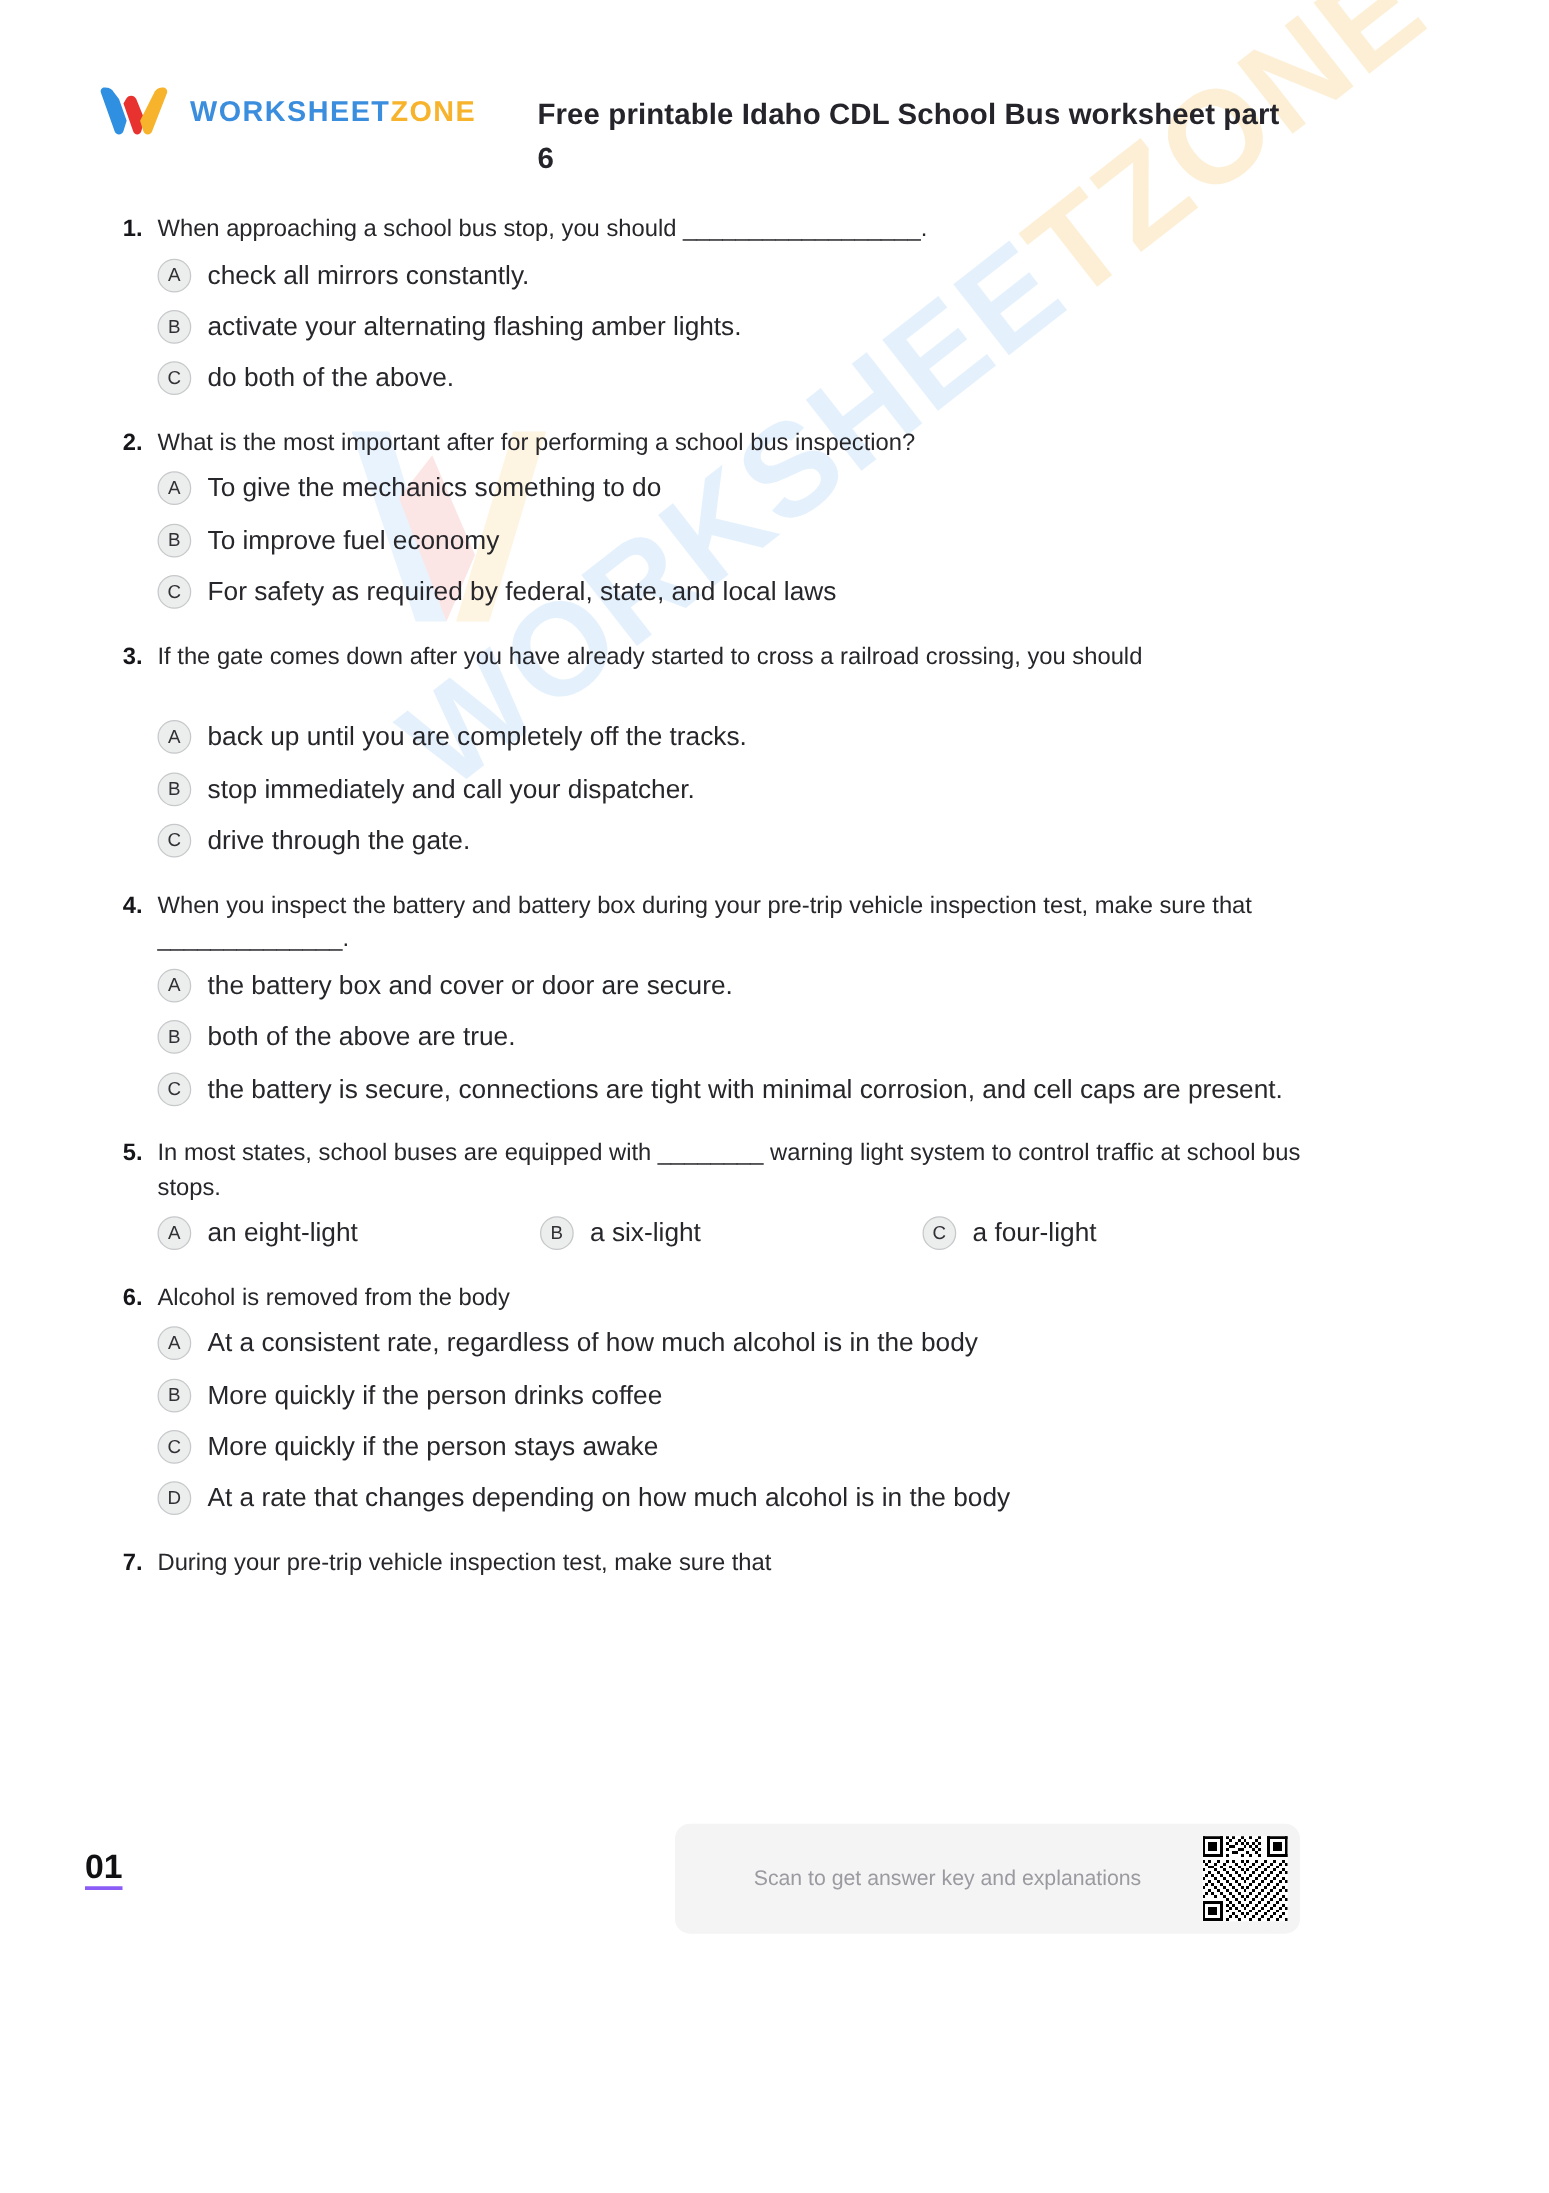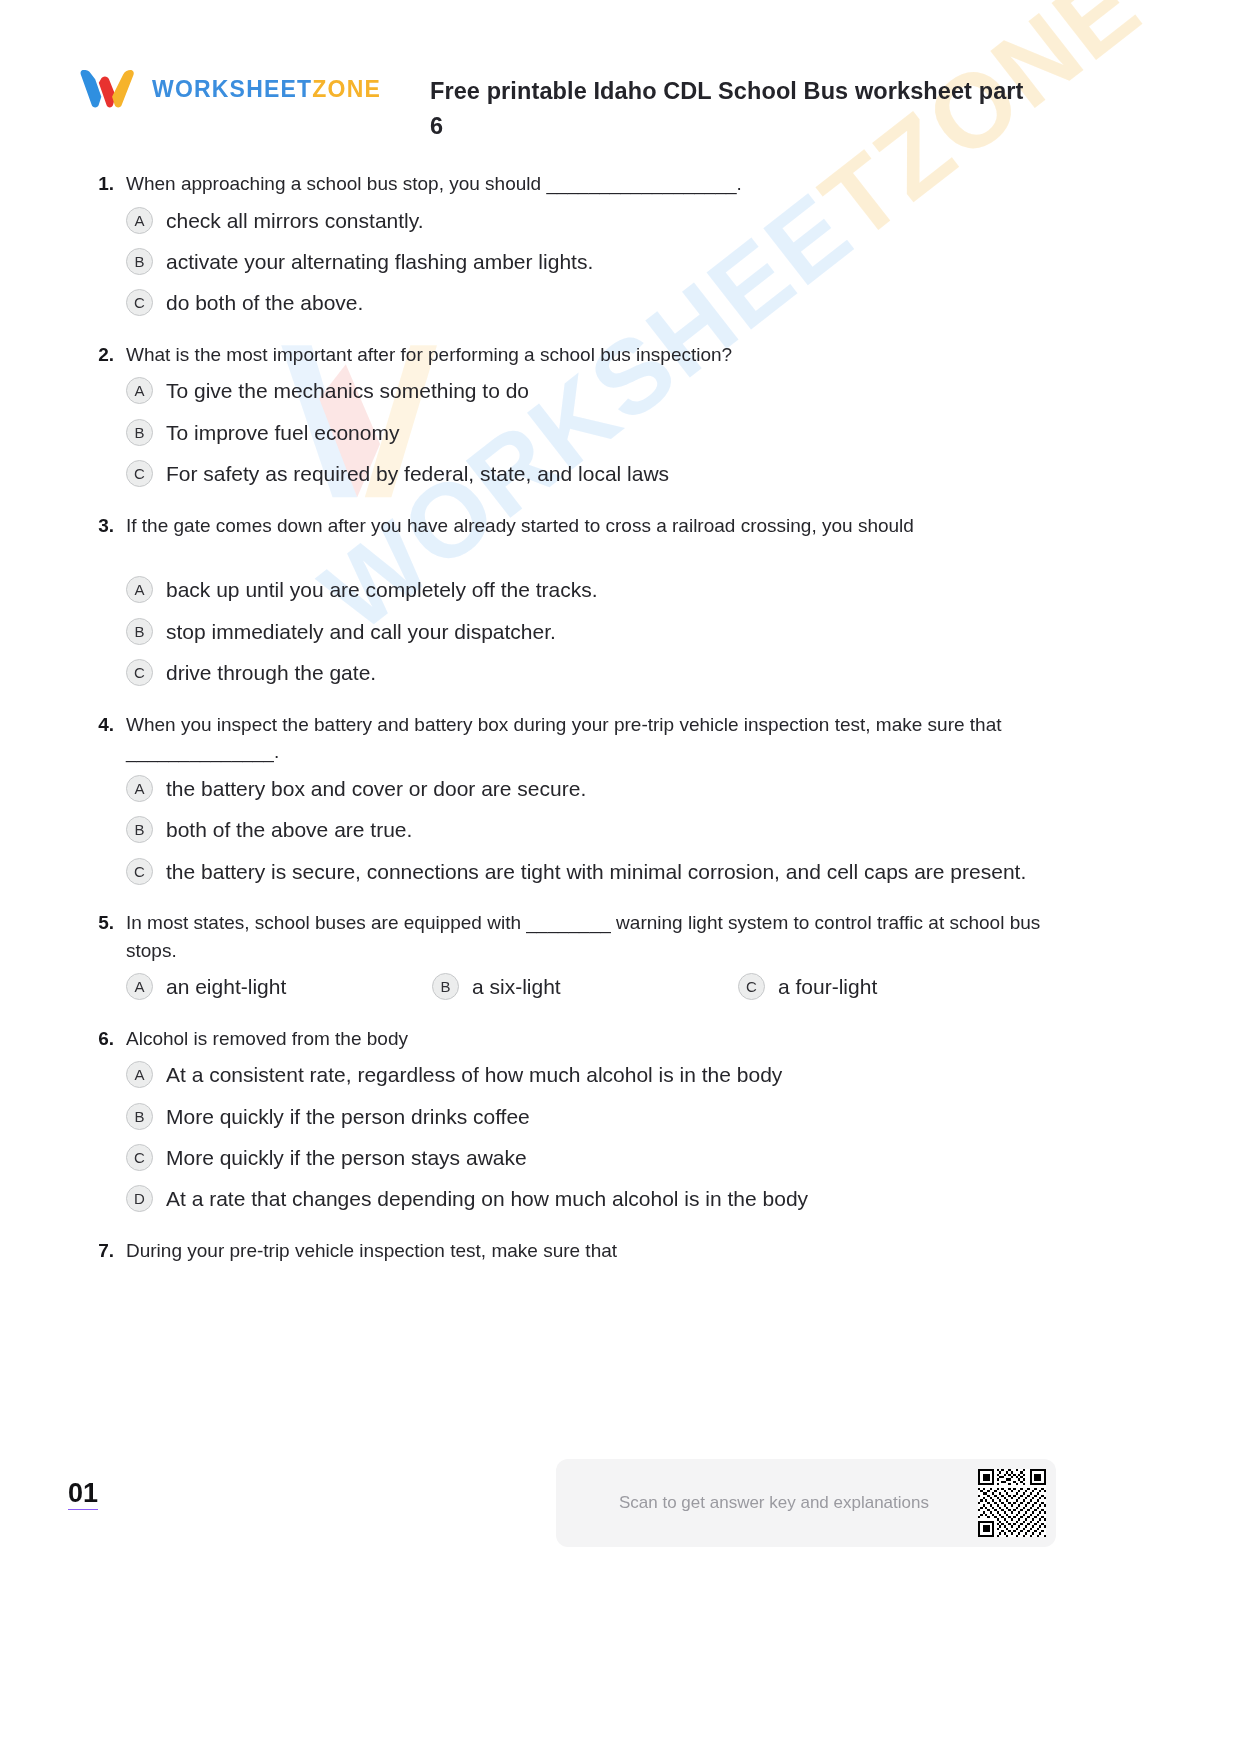--- a/index.html
+++ b/index.html
@@ -168,28 +168,28 @@
   }
 
   
   .page-number {
     position: absolute;
     left: 68px;
     top: 1480px;
     font-size: 27px;
     font-weight: 700;
     color: #111114;
-    border-bottom: 1px solid #8b5cf6;
+    border-bottom: 3px solid #8b5cf6;
     padding-bottom: 2px;
     line-height: 1;
     z-index: 3;
   }
   .scan-panel {
     position: absolute;
-    left: 556px;
+    left: 540px;
     top: 1459px;
     width: 500px;
     height: 88px;
     background: #f4f4f5;
     border-radius: 12px;
     display: flex;
     align-items: center;
     z-index: 3;
   }
   .scan-label {

